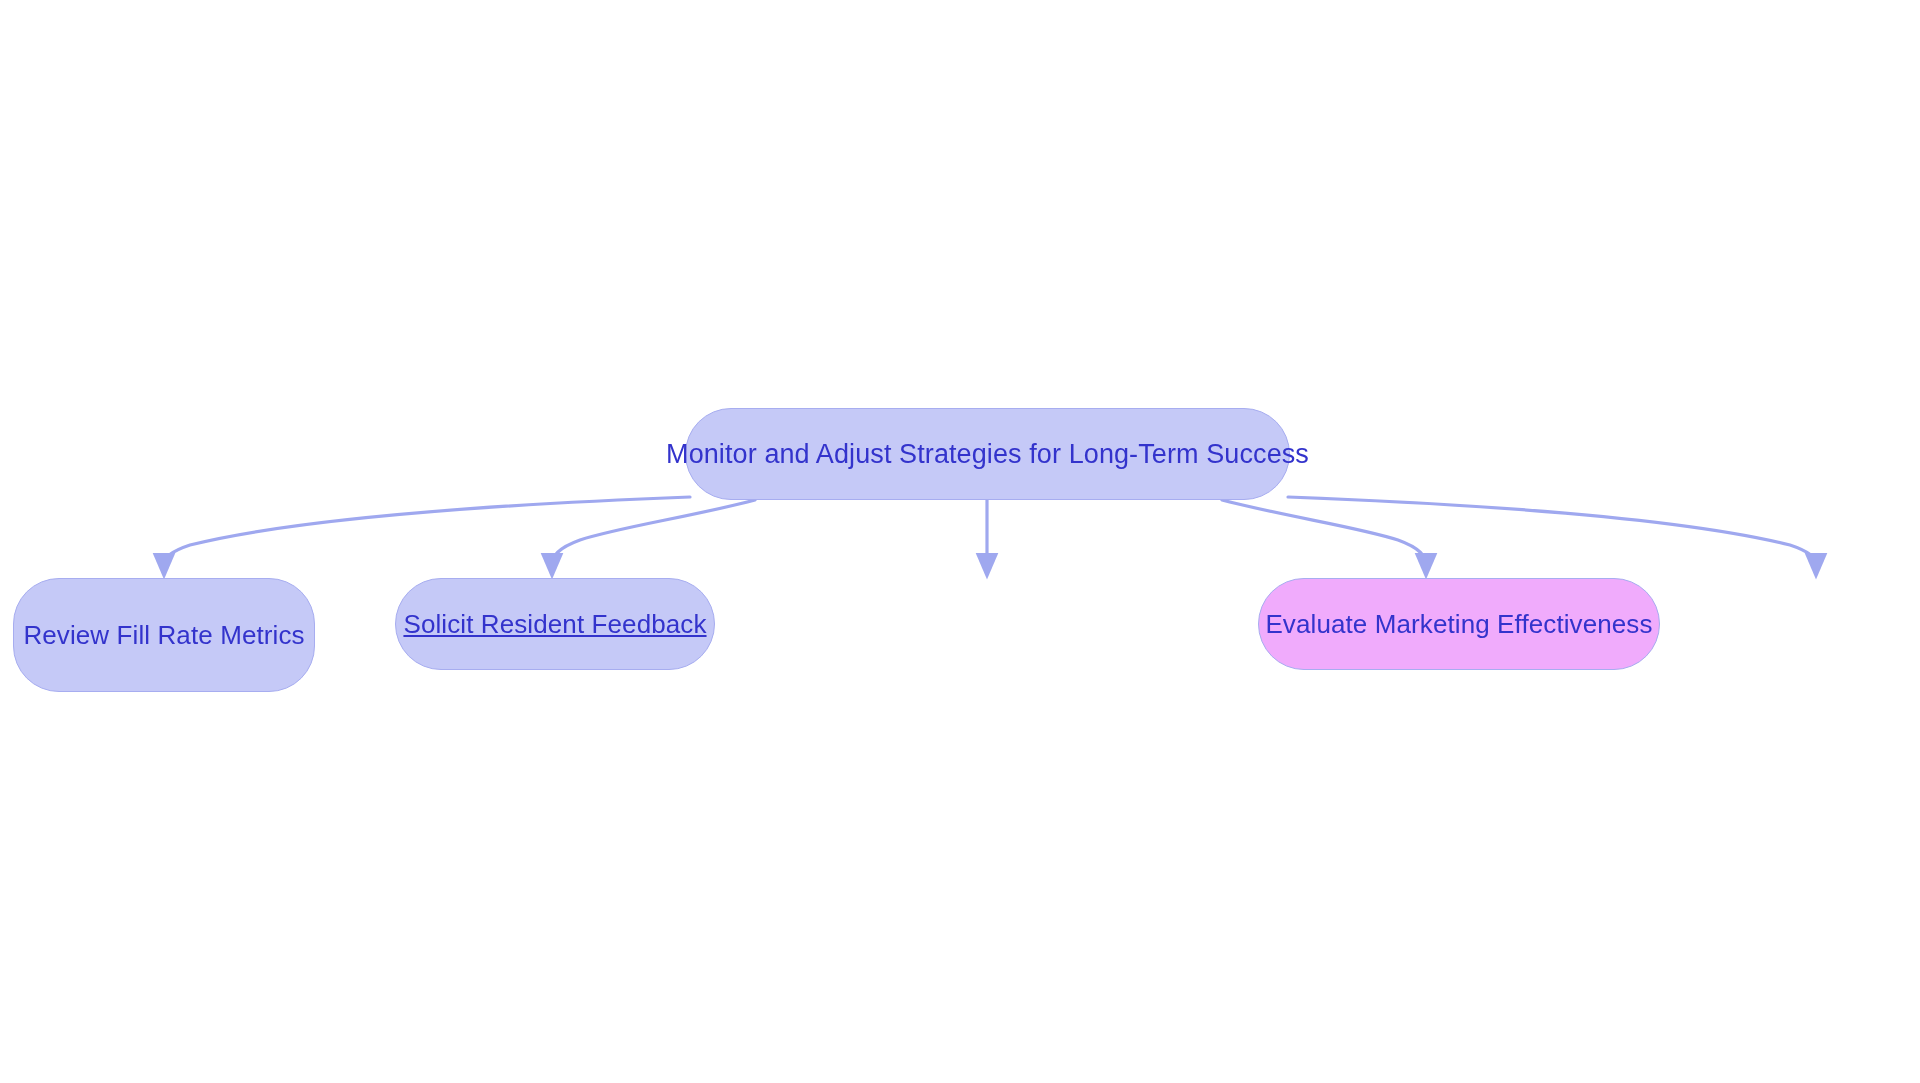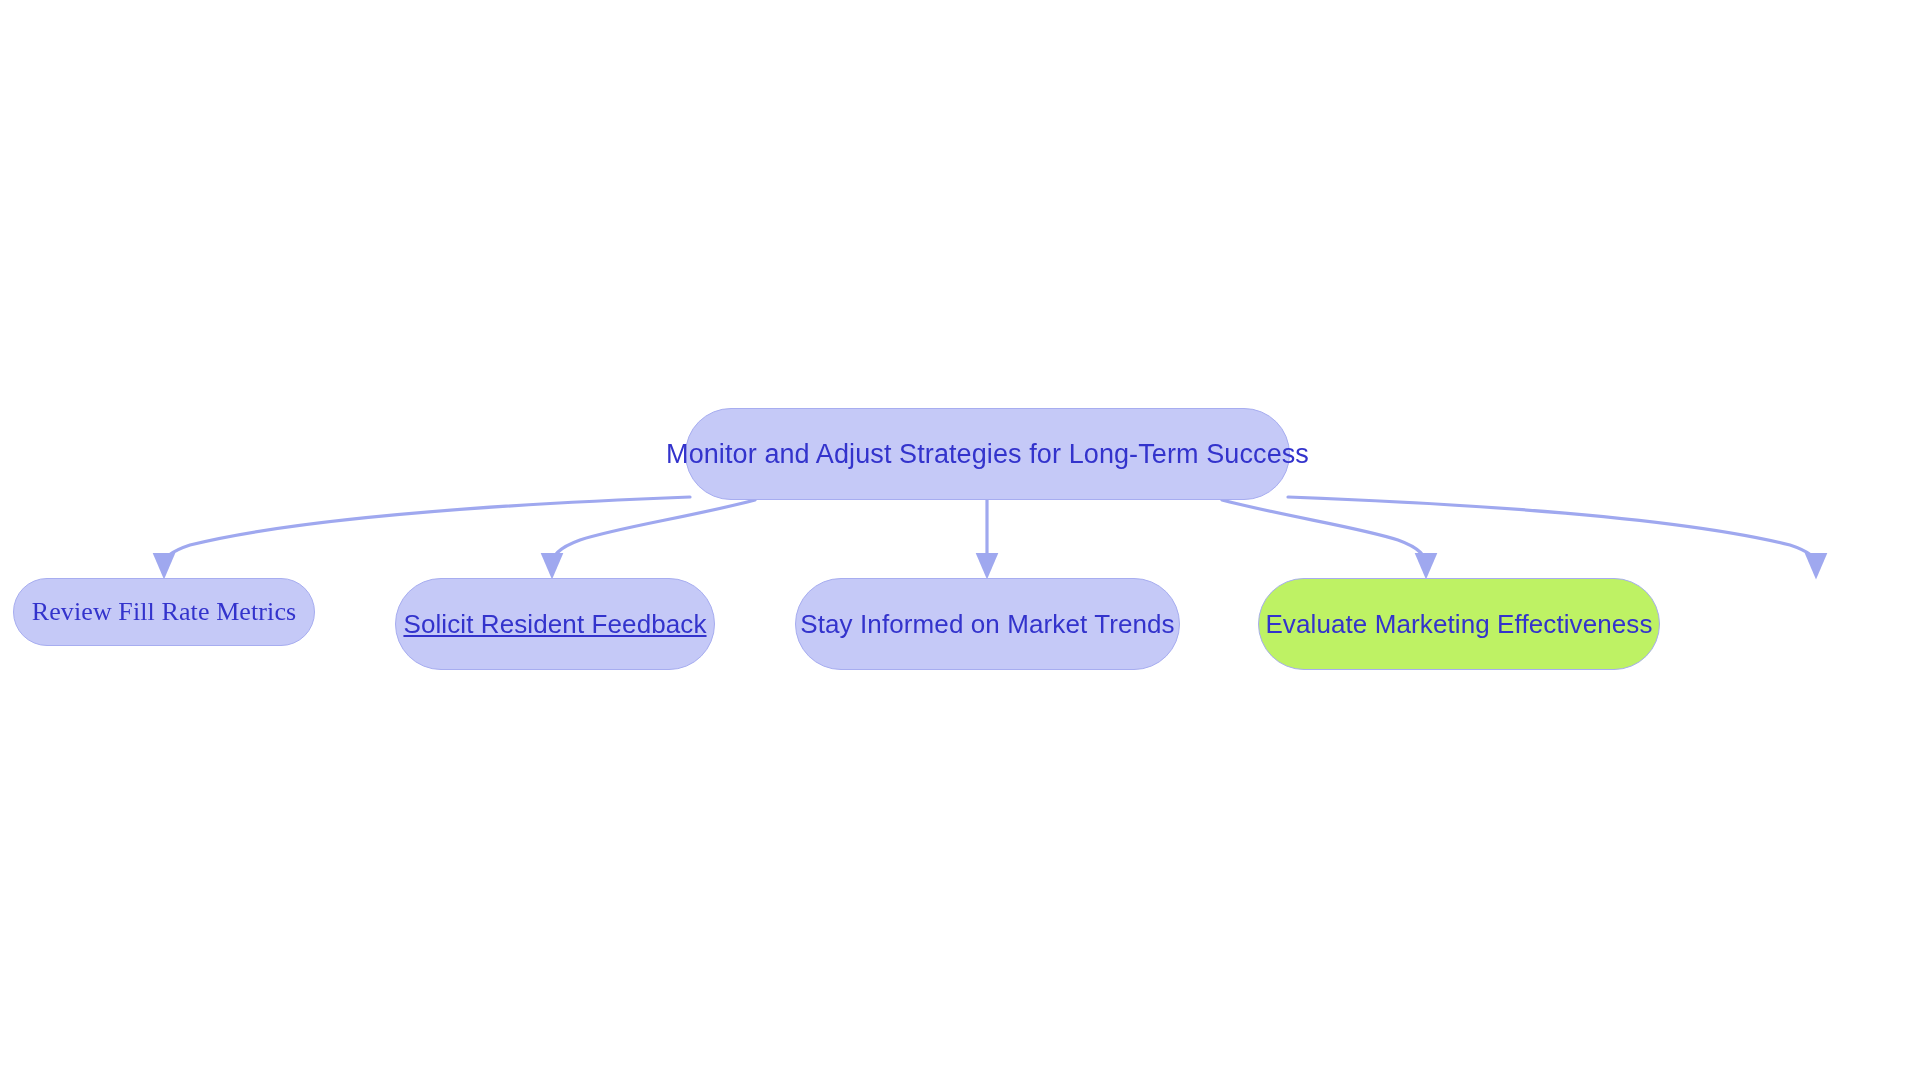--- a/index.html
+++ b/index.html
@@ -72,30 +72,27 @@
 
     <path d="M 1222 500 C 1288 517, 1358 527, 1398 540 C 1420 548, 1426 556, 1426 566" fill="none" stroke="#9fa8ef" stroke-width="3.2" stroke-linecap="round" marker-end="url(#arrowhead)"></path>
 
     <path d="M 1288 497 C 1498 505, 1690 520, 1790 545 C 1808 551, 1816 557, 1816 566" fill="none" stroke="#9fa8ef" stroke-width="3.2" stroke-linecap="round" marker-end="url(#arrowhead)"></path>
   </svg>
 
   <div class="node root" style="left: 685px; top: 408px; width: 605px; height: 92px; border-radius: 46px; background: rgb(197, 201, 247); border-color: rgb(167, 173, 240); color: rgb(51, 51, 204);">
     <span class="node-label">Monitor and Adjust Strategies for Long-Term Success</span>
   </div>
 
-  <div class="node" style="left: 13px; top: 578px; width: 302px; height: 68px; border-radius: 46px; background: rgb(197, 201, 247); border-color: rgb(167, 173, 240); color: rgb(51, 51, 204); font-family: Liberation Serif, serif;">
+  <div class="node" style="left: 13px; top: 578px; width: 302px; height: 114px; border-radius: 46px; background: rgb(197, 201, 247); border-color: rgb(167, 173, 240); color: rgb(51, 51, 204);">
     <span class="node-label">Review Fill Rate Metrics</span>
   </div>
 
   <div class="node" style="left: 395px; top: 578px; width: 320px; height: 92px; border-radius: 46px; background: rgb(197, 201, 247); border-color: rgb(167, 173, 240); color: rgb(51, 51, 204); text-decoration: underline;">
     <span class="node-label">Solicit Resident Feedback</span>
   </div>
 
-  <div class="node" style="left: 795px; top: 578px; width: 385px; height: 92px; border-radius: 46px; background: rgb(197, 201, 247); border-color: rgb(167, 173, 240); color: rgb(51, 51, 204);">
-    <span class="node-label">Stay Informed on Market Trends</span>
-  </div>
 
-  <div class="node" style="left: 1258px; top: 578px; width: 402px; height: 92px; border-radius: 46px; background: #bef264; border-color: rgb(167, 173, 240); color: rgb(51, 51, 204);">
+  <div class="node" style="left: 1258px; top: 578px; width: 402px; height: 92px; border-radius: 46px; background: #f0abfc; border-color: rgb(167, 173, 240); color: rgb(51, 51, 204);">
     <span class="node-label">Evaluate Marketing Effectiveness</span>
   </div>
 
 
 </div>
 
 </body></html>

